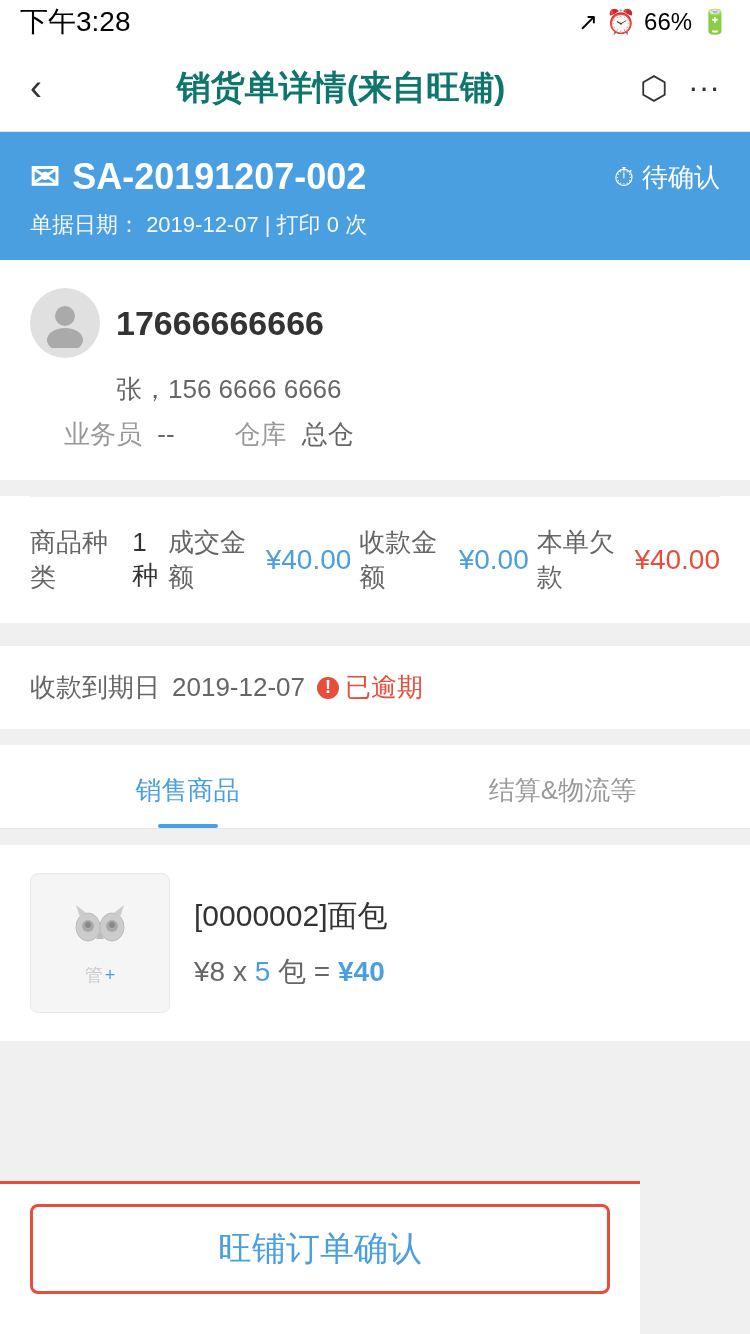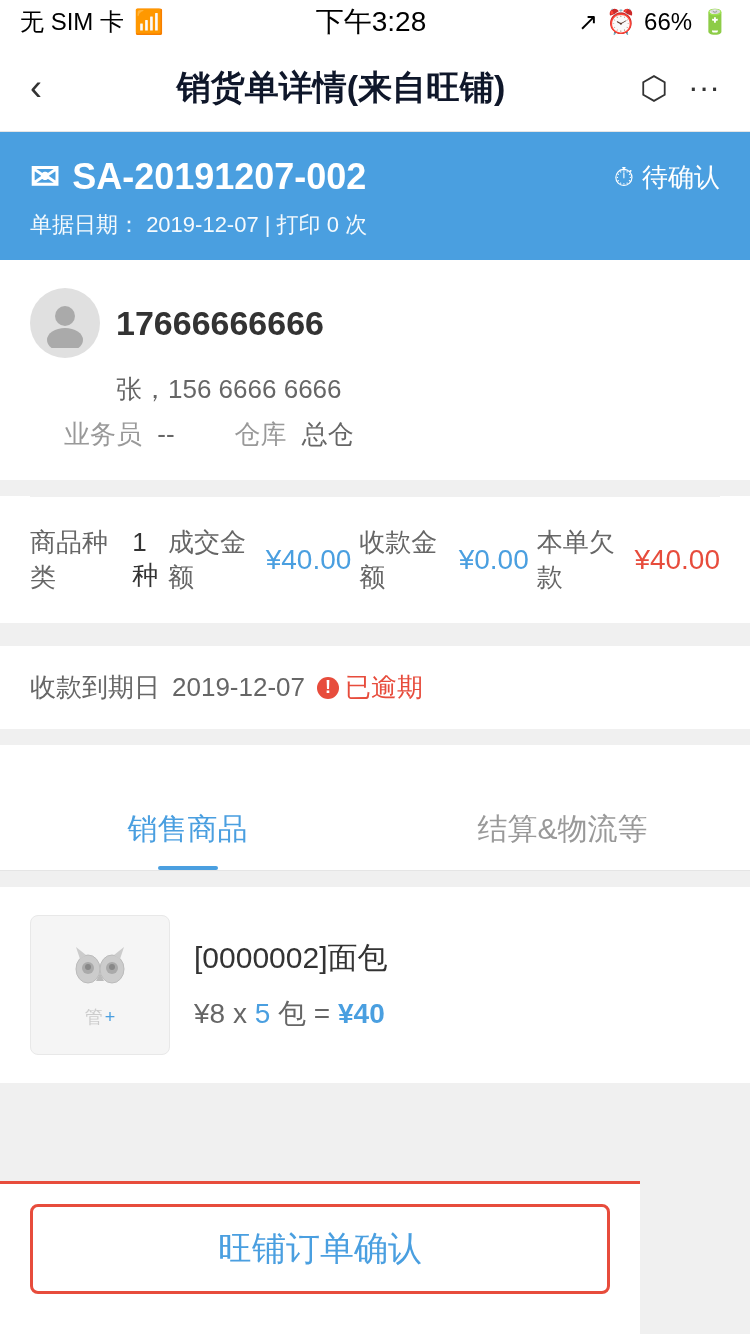--- a/index.html
+++ b/index.html
@@ -39,21 +39,21 @@
       border-bottom: 1px solid #e5e5e5;
     }
     .nav-back {
       font-size: 36px;
       color: #333;
       cursor: pointer;
     }
     .nav-title {
       font-size: 34px;
       font-weight: 600;
-      color: #0f172a;
+      color: #0f766e;
     }
     .nav-right {
       display: flex;
       align-items: center;
       gap: 20px;
     }
     .nav-icon {
       font-size: 32px;
       color: #333;
     }
@@ -208,25 +208,24 @@
       background: #fff;
       border-bottom: 1px solid #e5e5e5;
     }
     .tabs-row {
       display: flex;
     }
     .tab-item {
       flex: 1;
       text-align: center;
       padding: 28px 0 20px;
-      font-size: 30px;
+      font-size: 26px;
       color: #999;
       position: relative;
       cursor: pointer;
-      margin-top: 36px;
     }
     .tab-item.active {
       color: #4A9FE0;
     }
     .tab-item.active::after {
       content: '';
       position: absolute;
       bottom: 0;
       left: 50%;
       transform: translateX(-50%);
@@ -315,24 +314,20 @@
       cursor: pointer;
       display: flex;
       align-items: center;
       justify-content: center;
     }
   </style>
 </head>
 <body>
 
 <div class="status-bar">
-  <div class="status-left">
-    <span>无 SIM 卡</span>
-    <span>📶</span>
-  </div>
   <div class="status-center">下午3:28</div>
   <div class="status-right">
     <span>↗</span>
     <span>⏰</span>
     <span>66%</span>
     <span>🔋</span>
   </div>
 </div>
 
 <div class="nav-bar">

